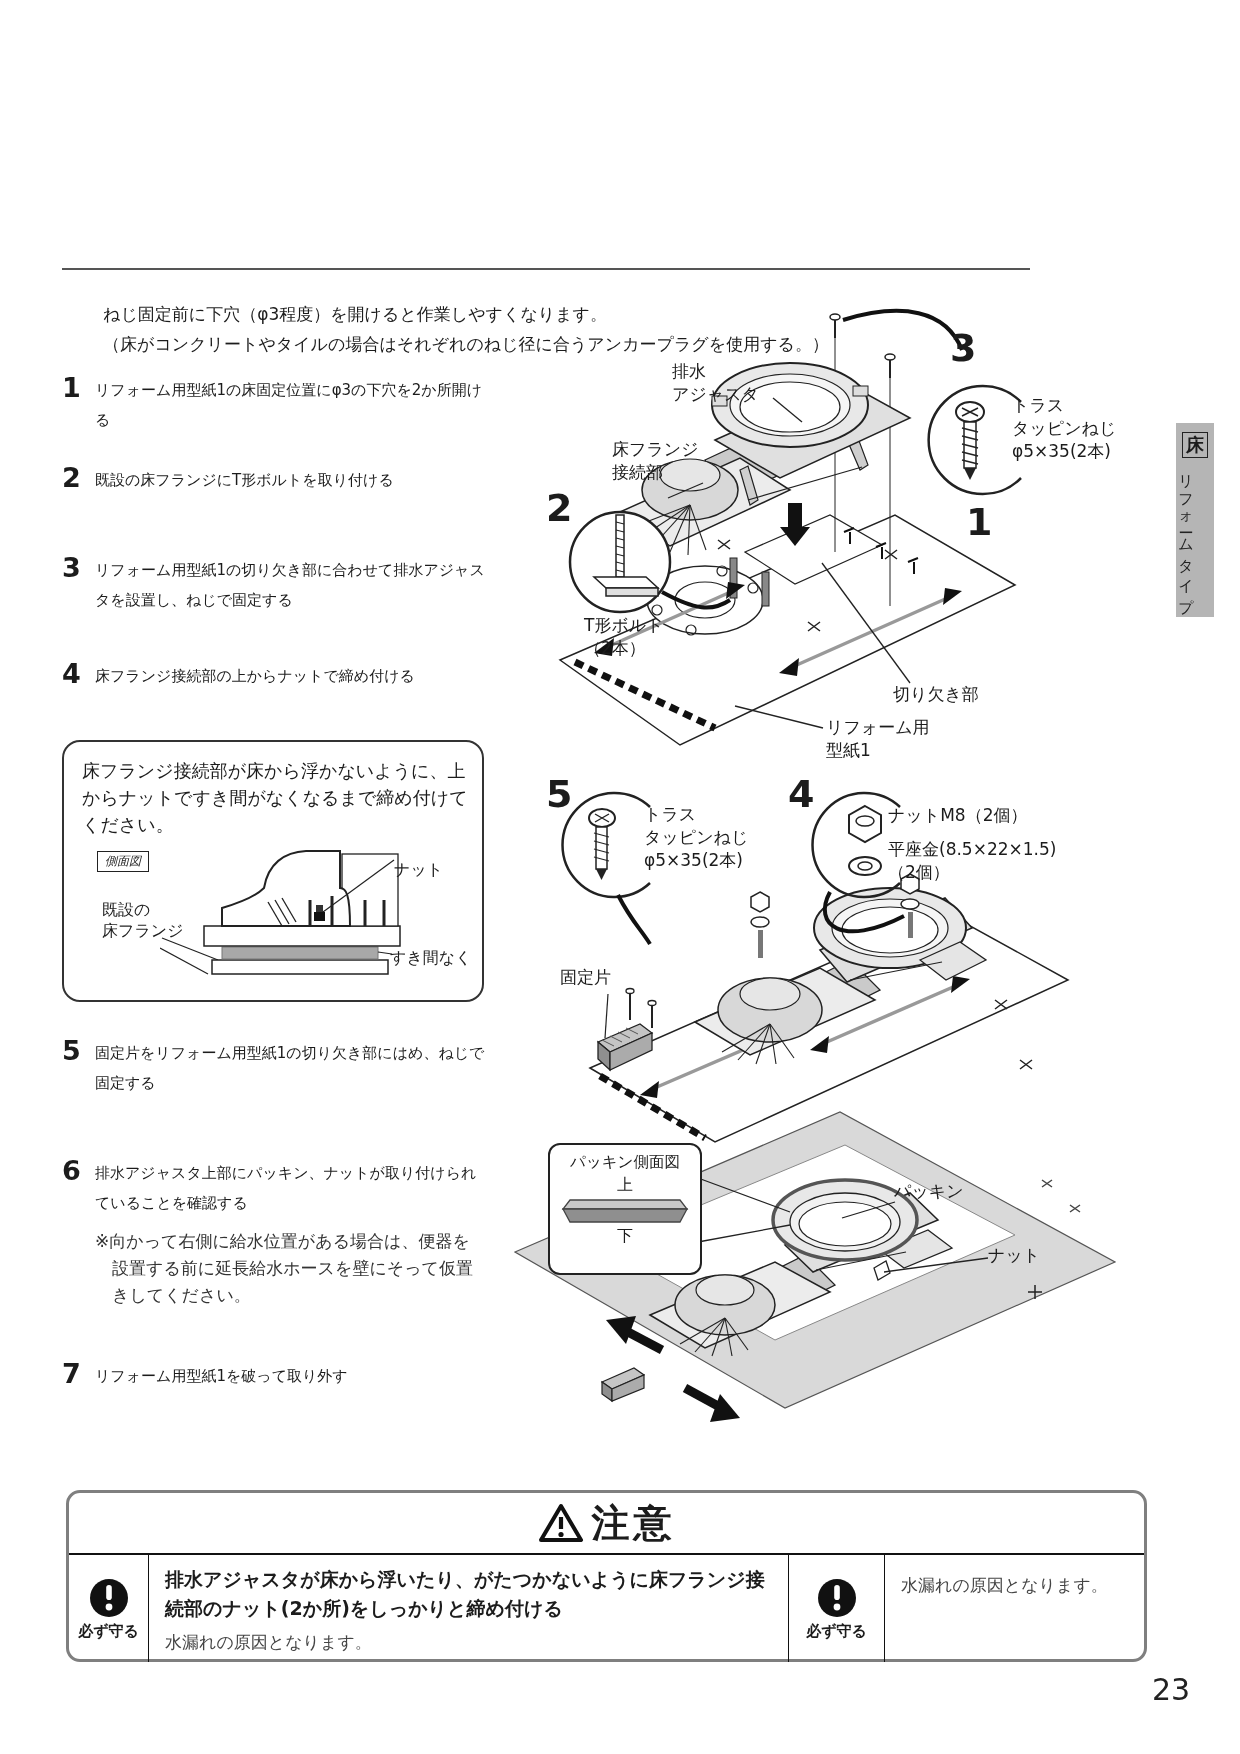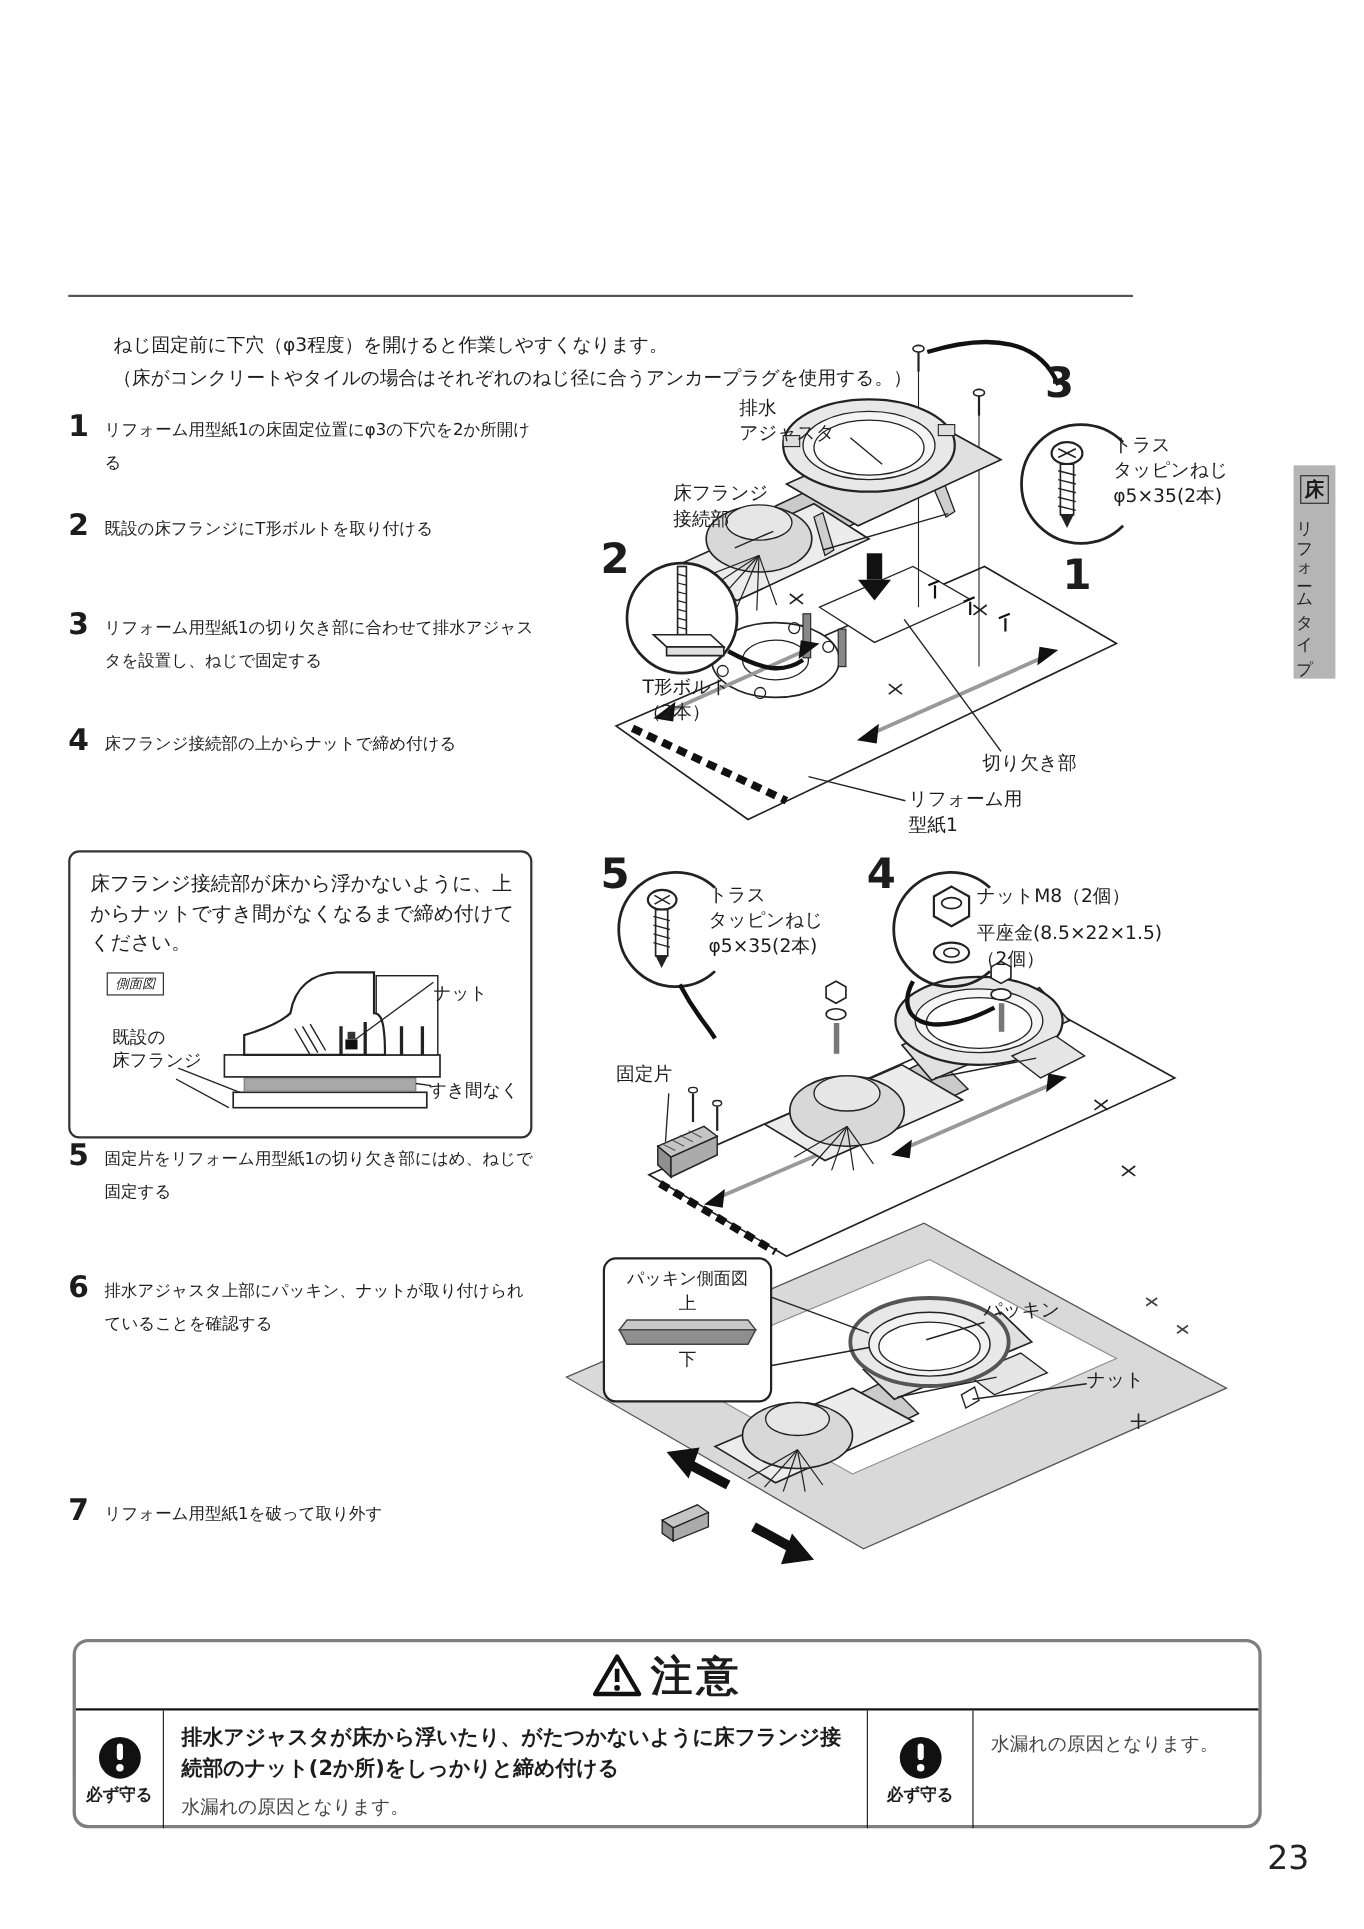--- a/index.html
+++ b/index.html
@@ -56,21 +56,21 @@
 
   <div class="abs stepnum" style="left:62px;top:462px;">2</div>
   <div class="abs steptext" style="left:95px;top:465px;">既設の床フランジにT形ボルトを取り付ける</div>
 
   <div class="abs stepnum" style="left:62px;top:552px;">3</div>
   <div class="abs steptext" style="left:95px;top:555px;">リフォーム用型紙1の切り欠き部に合わせて排水アジャスタを設置し、ねじで固定する</div>
 
   <div class="abs stepnum" style="left:62px;top:658px;">4</div>
   <div class="abs steptext" style="left:95px;top:661px;">床フランジ接続部の上からナットで締め付ける</div>
 
-  <div class="abs notebox" style="left:62px;top:773px;width:418px;height:258px;">
+  <div class="abs notebox" style="left:62px;top:740px;width:418px;height:258px;border-radius:18px;">
     <div class="abs notetext" style="left:18px;top:15px;width:388px;">床フランジ接続部が床から浮かないように、上からナットですき間がなくなるまで締め付けてください。</div>
     <div class="abs" style="left:33px;top:108px;">
       <span class="minibox">側面図</span>
     </div>
     <div class="abs smalllabel" style="left:330px;top:118px;">ナット</div>
     <div class="abs smalllabel pre" style="left:38px;top:158px;">既設の
 床フランジ</div>
     <div class="abs smalllabel" style="left:326px;top:206px;">すき間なく</div>
 
     <svg class="abs" style="left:96px;top:100px;" width="312" height="150" viewBox="0 0 312 150">
@@ -93,20 +93,21 @@
       <line x1="234" y1="18" x2="163" y2="70" stroke="#222" stroke-width="1.2"></line>
       <line x1="218" y1="110" x2="232" y2="112" stroke="#222" stroke-width="1.2"></line>
     </svg>
   </div>
 
   <div class="abs stepnum" style="left:62px;top:1035px;">5</div>
   <div class="abs steptext" style="left:95px;top:1038px;">固定片をリフォーム用型紙1の切り欠き部にはめ、ねじで固定する</div>
 
   <div class="abs stepnum" style="left:62px;top:1155px;">6</div>
   <div class="abs steptext" style="left:95px;top:1158px;">排水アジャスタ上部にパッキン、ナットが取り付けられていることを確認する</div>
+  <div class="abs subnote" style="left:95px;top:1228px;">※向かって右側に給水位置がある場合は、便器を設置する前に延長給水ホースを壁にそって仮置きしてください。</div>
 
   <div class="abs stepnum" style="left:62px;top:1358px;">7</div>
   <div class="abs steptext" style="left:95px;top:1361px;">リフォーム用型紙1を破って取り外す</div>
 
   <svg class="abs" style="left:490px;top:300px;z-index:1;" width="670" height="1140" viewBox="0 0 670 1140">
 
     <g>
 
       <polygon points="70,360 405,215 525,285 190,445" fill="#fff" stroke="#222" stroke-width="1.5"></polygon>
       <polygon points="255,252 340,215 392,245 305,284" fill="#fff" stroke="#222" stroke-width="1.2"></polygon>

